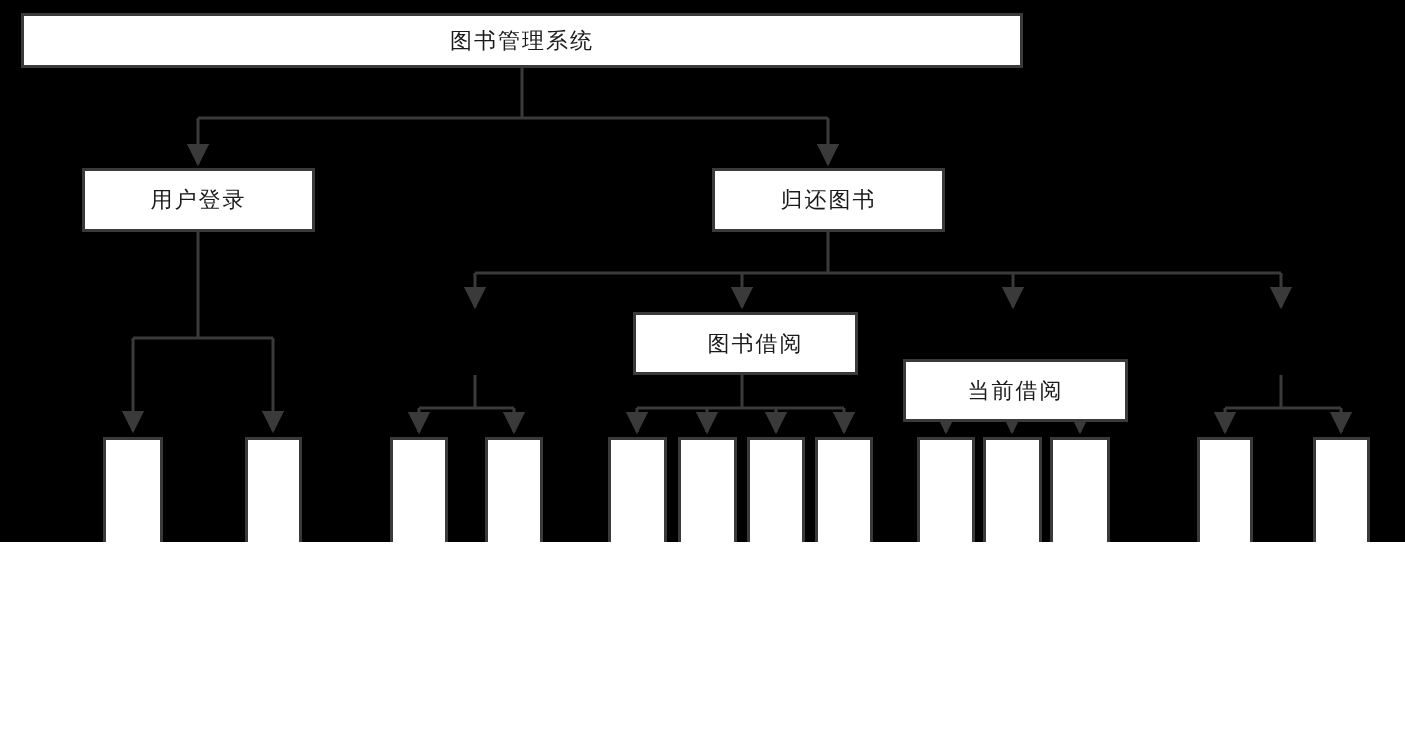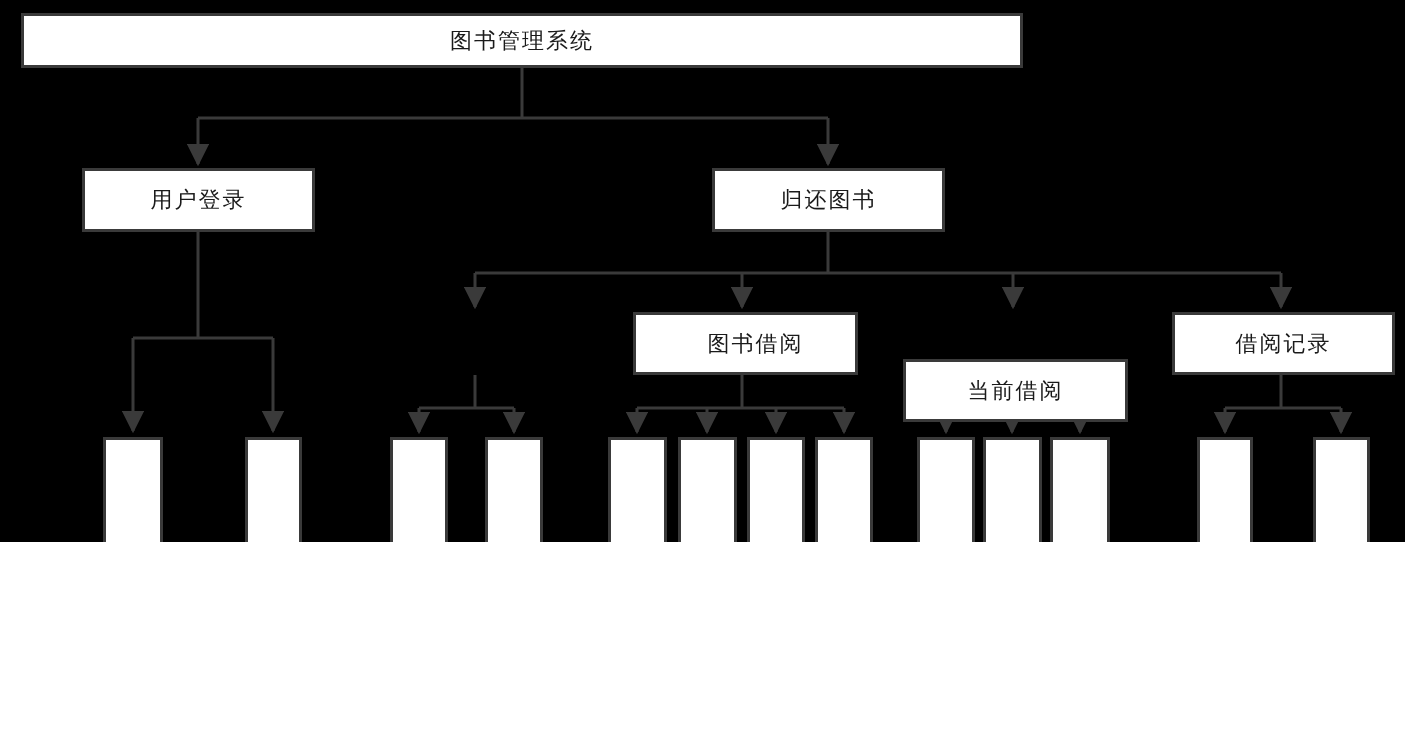--- a/index.html
+++ b/index.html
@@ -125,23 +125,20 @@
   <div class="hnode" style="left:712px; top:168px; width:233px; height:64px;">
     <span>归还图书</span>
   </div>
 
   <div class="hnode" style="left:633px; top:312px; width:225px; height:63px;padding-left:20px;">
     <span>图书借阅</span>
   </div>
   <div class="hnode" style="left:903px; top:312px; width:225px; height:63px;margin-top:47px;">
     <span>当前借阅</span>
   </div>
-  <div class="hnode" style="left:1172px; top:312px; width:223px; height:63px;">
-    <span>借阅记录</span>
-  </div>
 
   <div class="vnode" style="left:103px; width:60px;">
     <span>用户登录</span>
   </div>
   <div class="vnode" style="left:245px; width:57px;">
     <span>注销登录</span>
   </div>
 
   <div class="vnode" style="left:390px; width:58px;">
     <span>查询图书</span>

